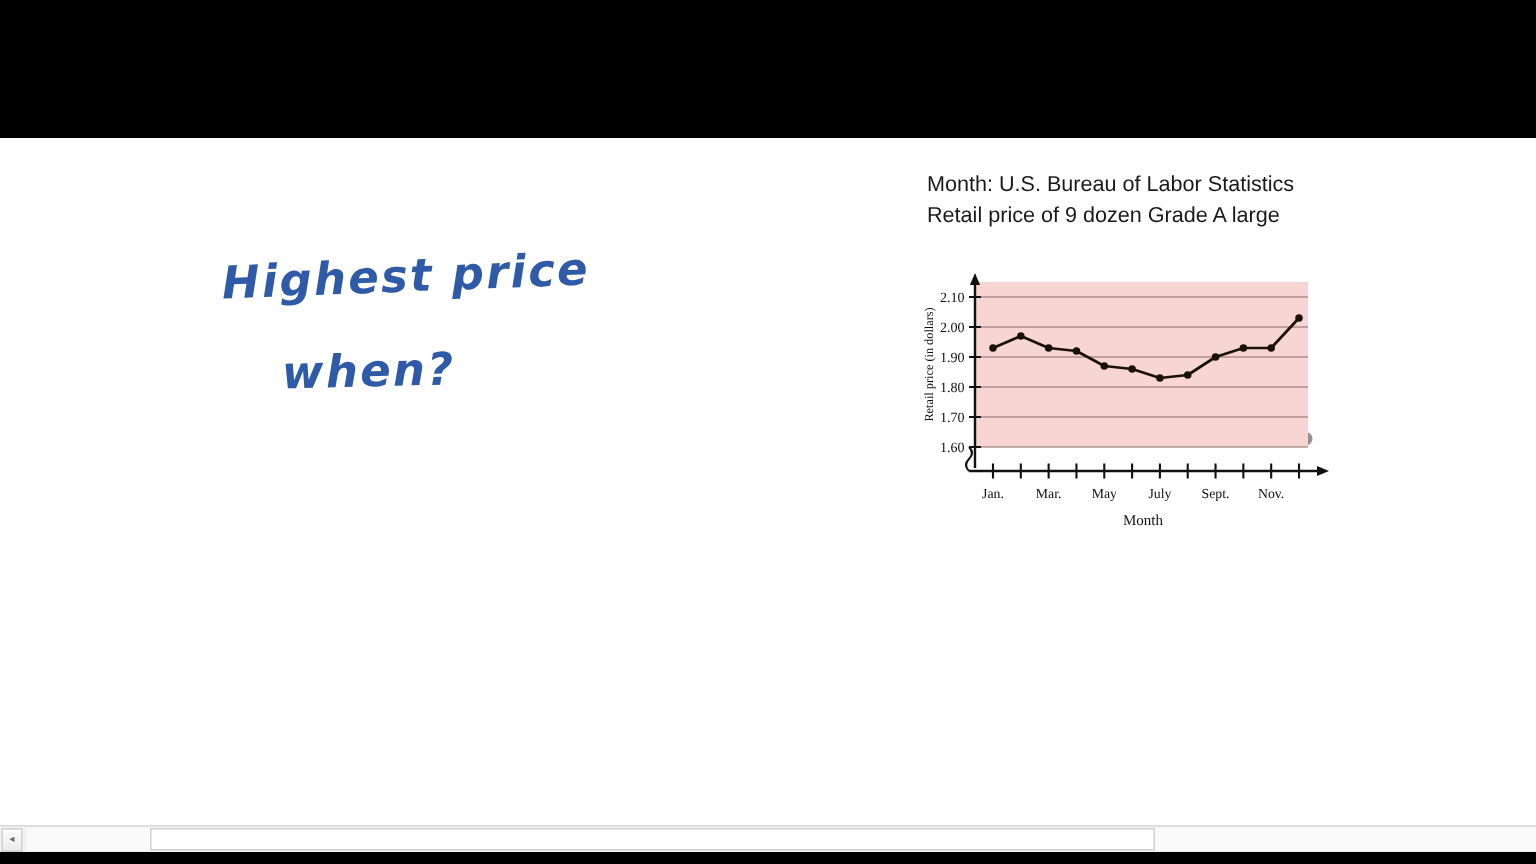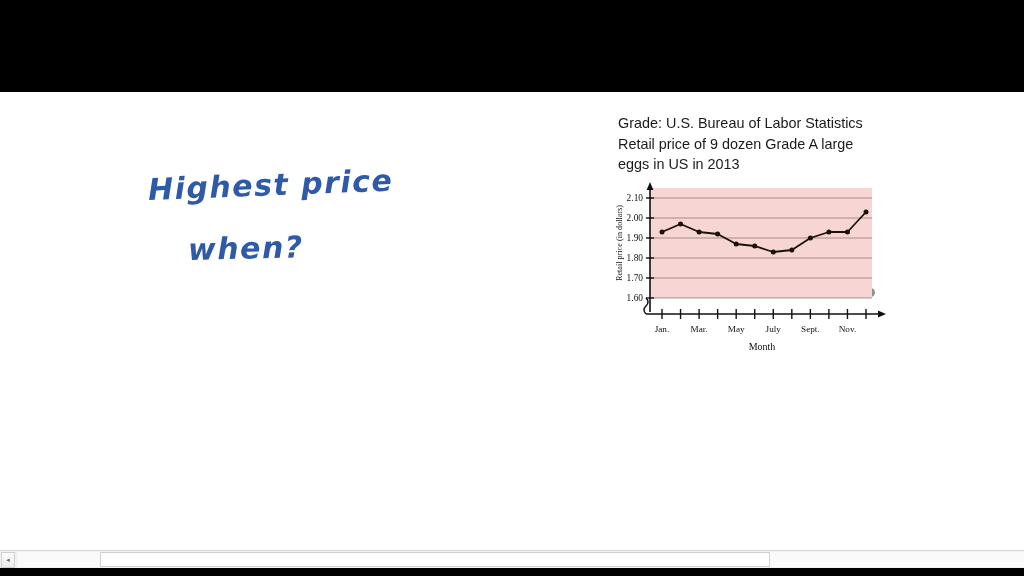--- a/index.html
+++ b/index.html
@@ -100,23 +100,22 @@
 <div id="screen">
 
   <div class="letterbox-top"></div>
 
   <div class="canvas">
 
     <div class="handwriting hw-line1">Highest price</div>
     <div class="handwriting hw-line2">when?</div>
 
     <div class="caption">
-      <span class="cap-line">Grade: U.S. Bureau of Labor Statistics</span>
+      <span class="cap-line">Month: U.S. Bureau of Labor Statistics</span>
       <span class="cap-line">Retail price of 9 dozen Grade A large</span>
-      <span class="cap-line">eggs in US in 2013</span>
     </div>
     <div class="underline-stroke"></div>
 
     <div class="sel-handle"></div>
 
     <div class="chart-figure">
       <svg class="chart-svg" viewBox="0 0 280 175">
 
         <rect id="plot-bg" x="40" y="8" width="222" height="110" fill="#f7d5d2"></rect>
 

